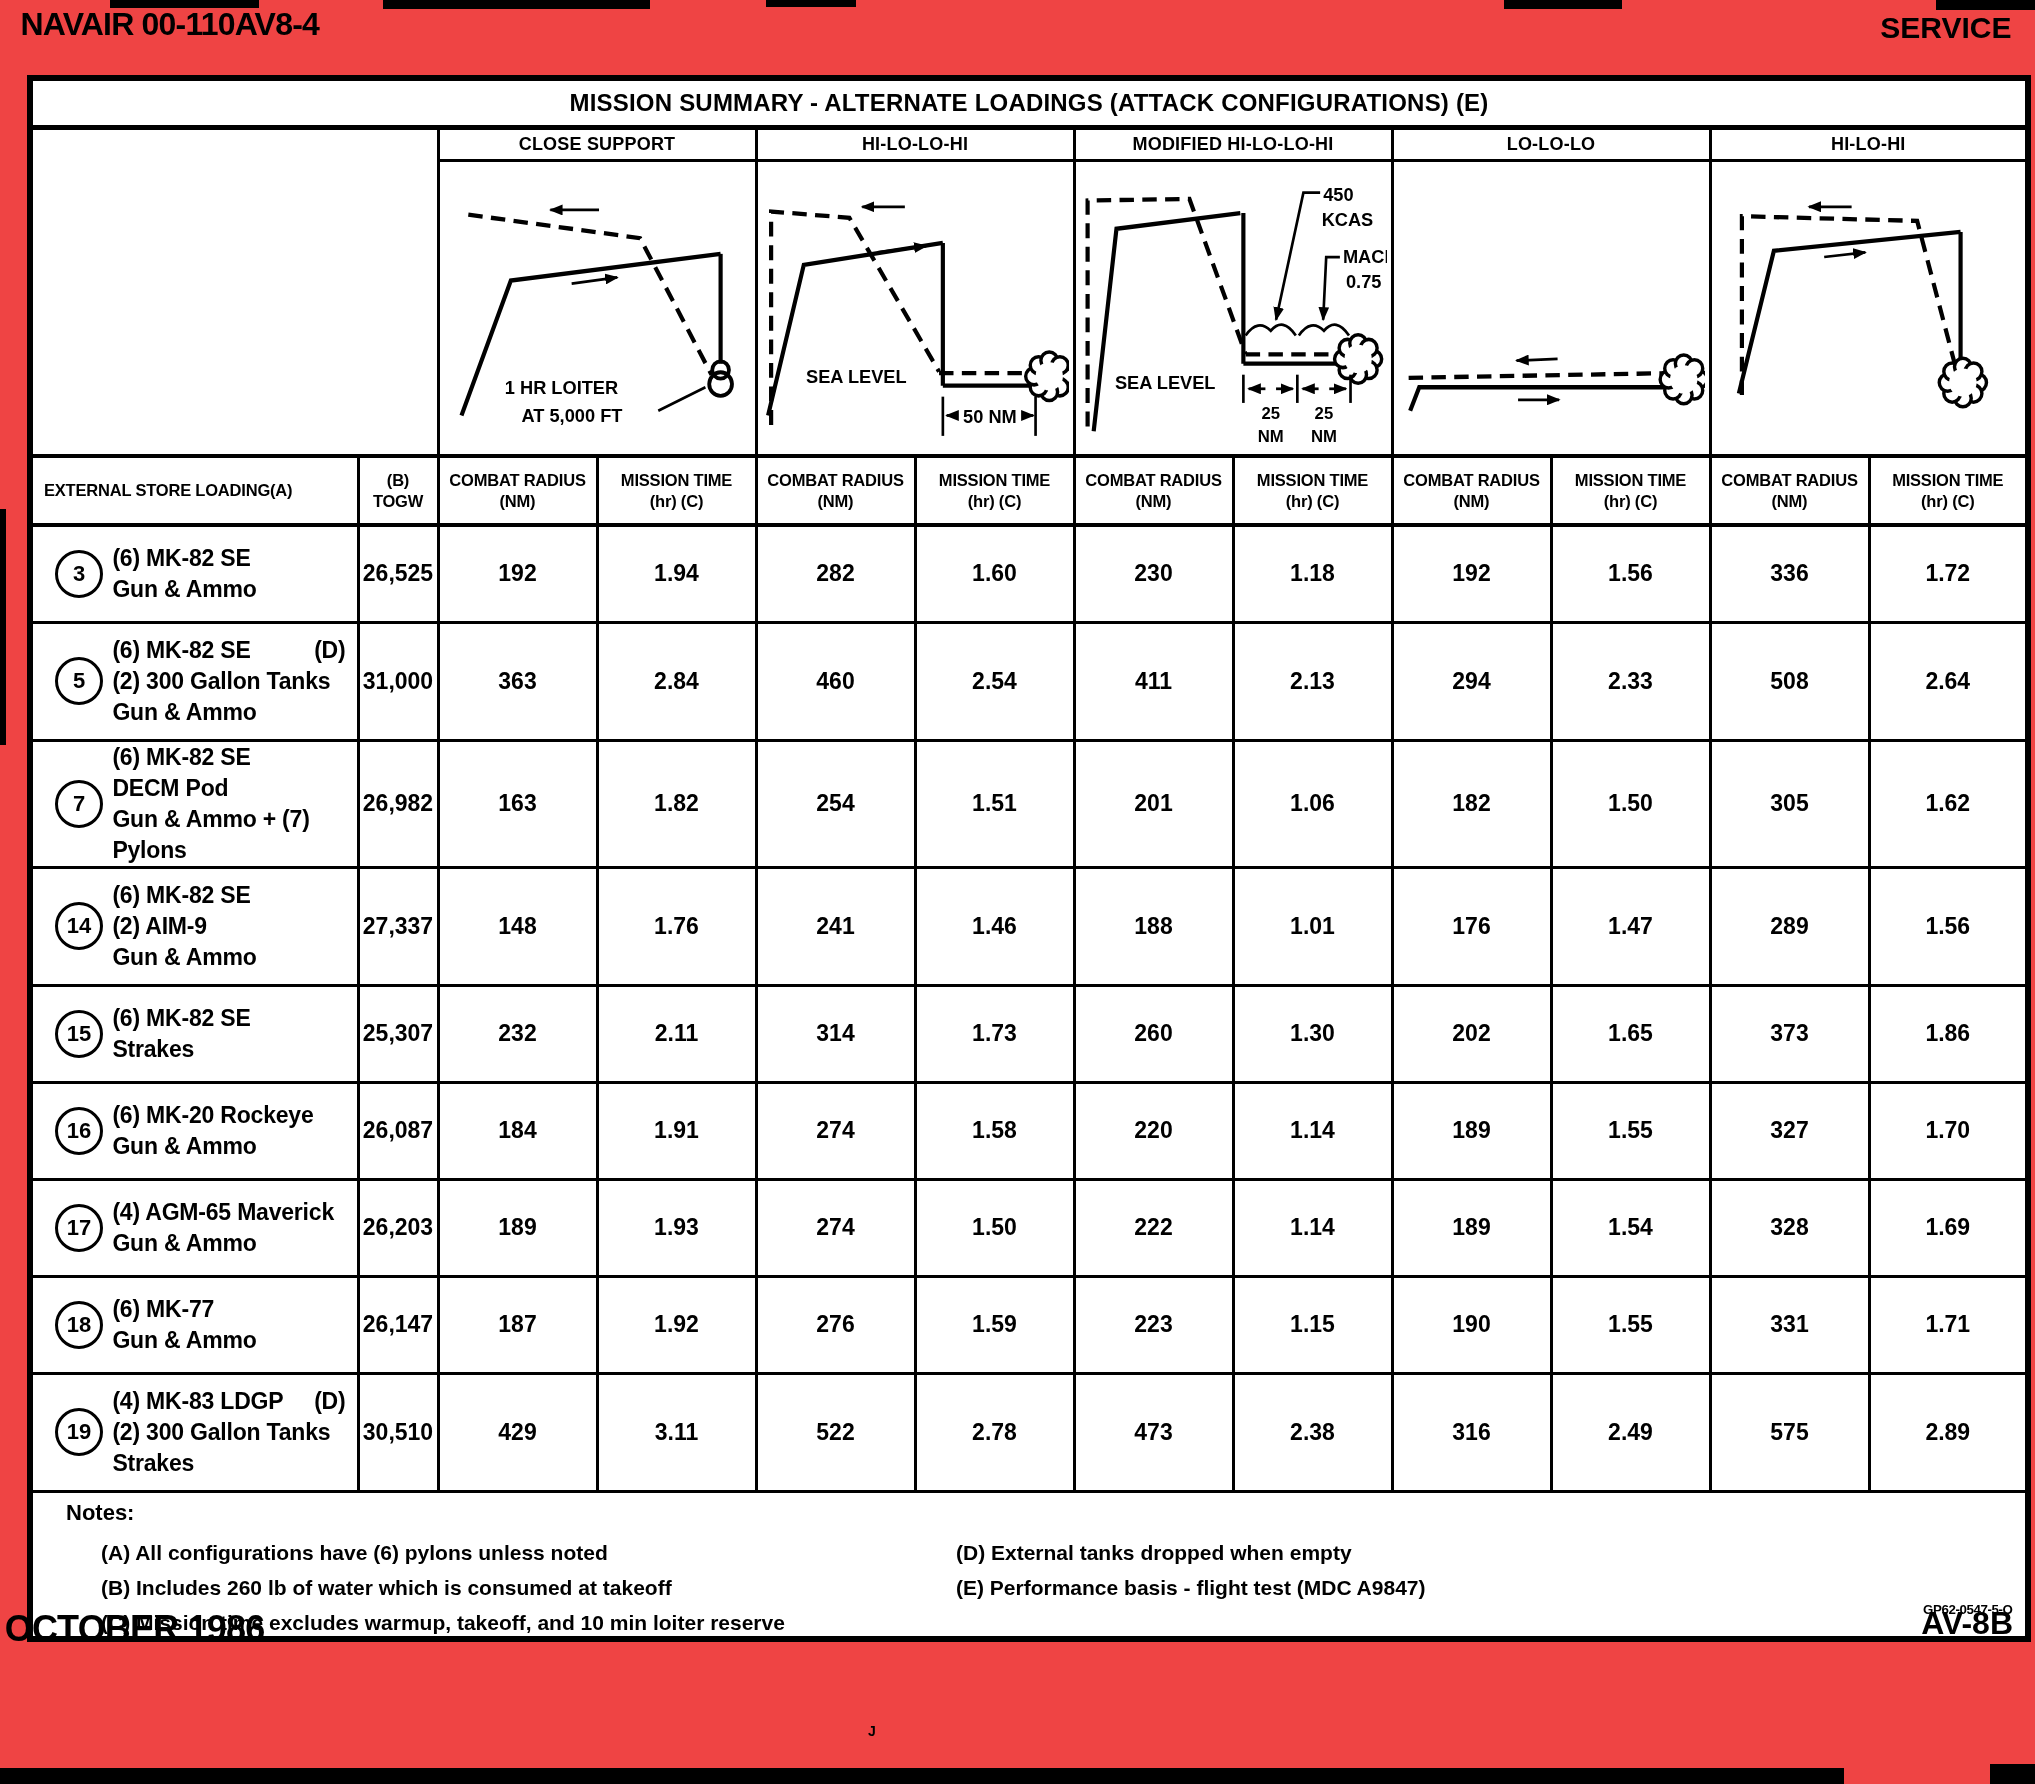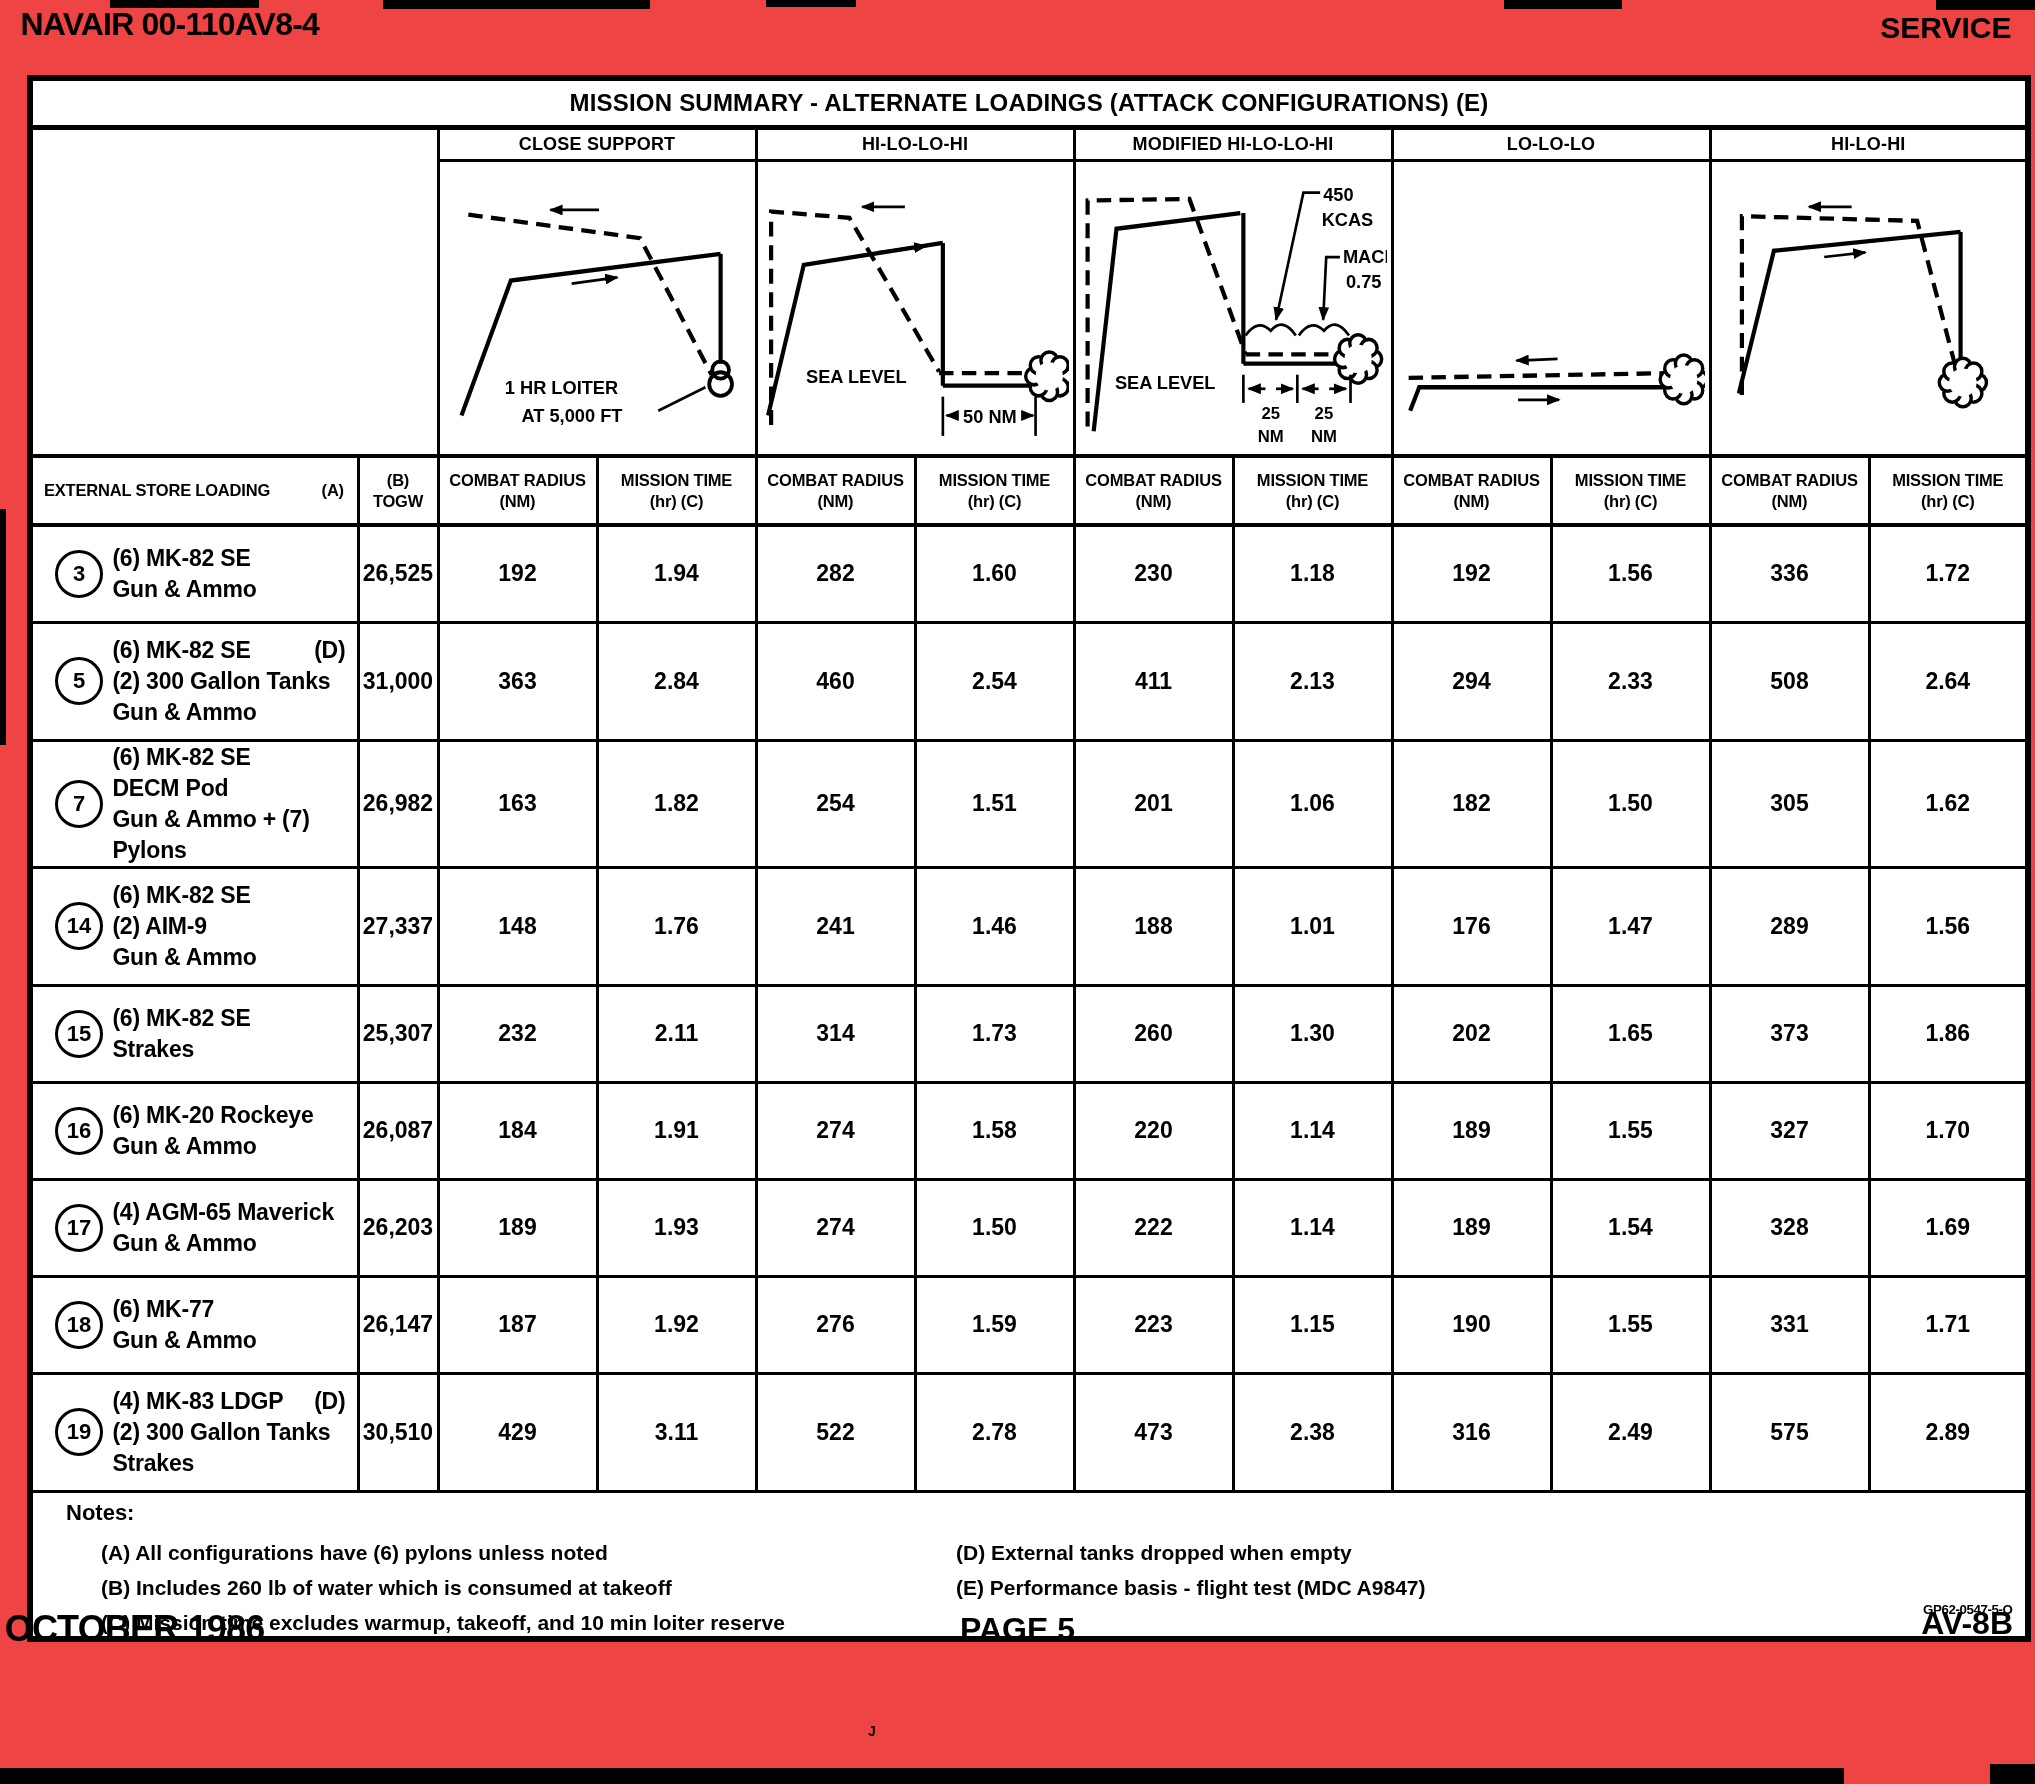--- a/index.html
+++ b/index.html
@@ -14,21 +14,21 @@
                   font-size:24px;letter-spacing:0.2px;}
   tr.profile-row{height:33px;}
   tr.profile-row td{text-align:center;font-size:18px;letter-spacing:0.2px;}
   td.blank-cell{border-top:none;}
   tr.diagram-row{height:286px;}
   tr.diagram-row td{padding:4px;}
   tr.colhead-row{height:69px;}
   tr.colhead-row td{border-top:4.7px solid #000;border-bottom:4.7px solid #000;}
   .hstack{display:flex;flex-direction:column;justify-content:center;align-items:center;
           font-size:16.5px;line-height:20.4px;text-align:center;letter-spacing:-0.2px;}
-  .loadhead{display:flex;justify-content:space-between;align-items:center;
+  .loadhead{display:flex;align-items:center;
             padding:0 12.6px 0 11px;font-size:16.5px;letter-spacing:-0.2px;}
   td.loadcell{padding:0;}
   .loadwrap{display:flex;align-items:center;min-height:100%;padding-left:22px;box-sizing:border-box;}
   .circle{flex:0 0 auto;width:42px;height:42px;border:3.1px solid #000;border-radius:50%;
           display:flex;align-items:center;justify-content:center;font-size:22px;margin-right:9.4px;}
   .lines{flex:1;display:flex;flex-direction:column;}
   .line{display:flex;font-size:23px;line-height:31px;letter-spacing:-0.2px;align-items:center;}
   .dtag{margin-left:auto;padding-right:11px;}
   td.val,td.togw-cell{text-align:center;font-size:23px;}
   td.notes-cell{height:143px;position:relative;vertical-align:top;border-bottom:none;}
@@ -541,21 +541,20 @@
               <div>(D)  External tanks dropped when empty</div>
               <div>(E)  Performance basis - flight test (MDC A9847)</div>
             </div>
         <div class="fig-code">GP62-0547-5-O</div>
       </td>
     </tr>
   </tbody>
     </table>
 
   <div class="footer-left">OCTOBER 1986</div>
-  <div class="footer-center">PAGE 5</div>
   <div class="footer-right">AV-8B</div>
 
   <div class="artifact" style="left:110px;top:0;width:149px;height:7.9px"></div>
   <div class="artifact" style="left:383px;top:0;width:267px;height:8.6px"></div>
   <div class="artifact" style="left:766px;top:0;width:90px;height:7px"></div>
   <div class="artifact" style="left:1504px;top:0;width:118px;height:8.6px"></div>
   <div class="artifact" style="left:1936px;top:0;width:99px;height:10.2px"></div>
   <div class="artifact" style="left:0;top:509px;width:6.3px;height:236px"></div>
   <div class="artifact" style="left:0;top:1768px;width:1844px;height:15.7px"></div>
   <div class="artifact" style="left:1990px;top:1764px;width:46px;height:20.4px"></div>

